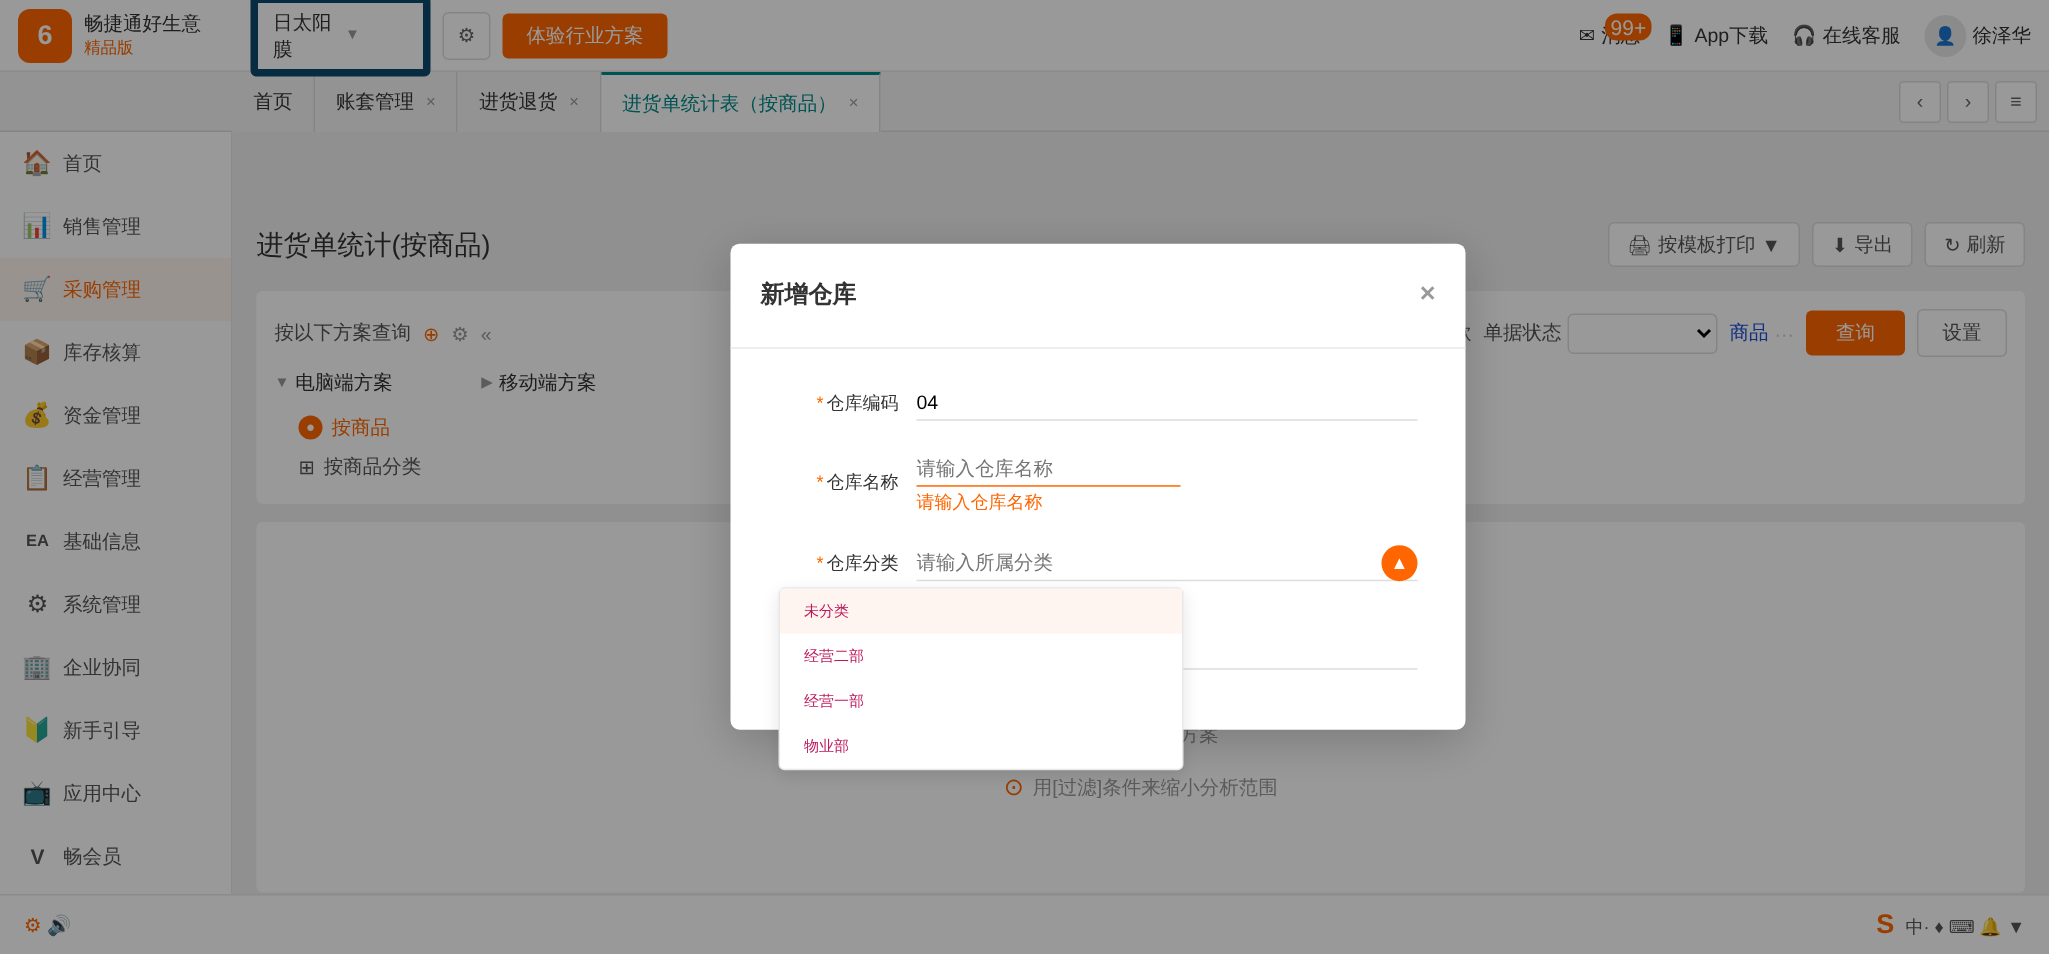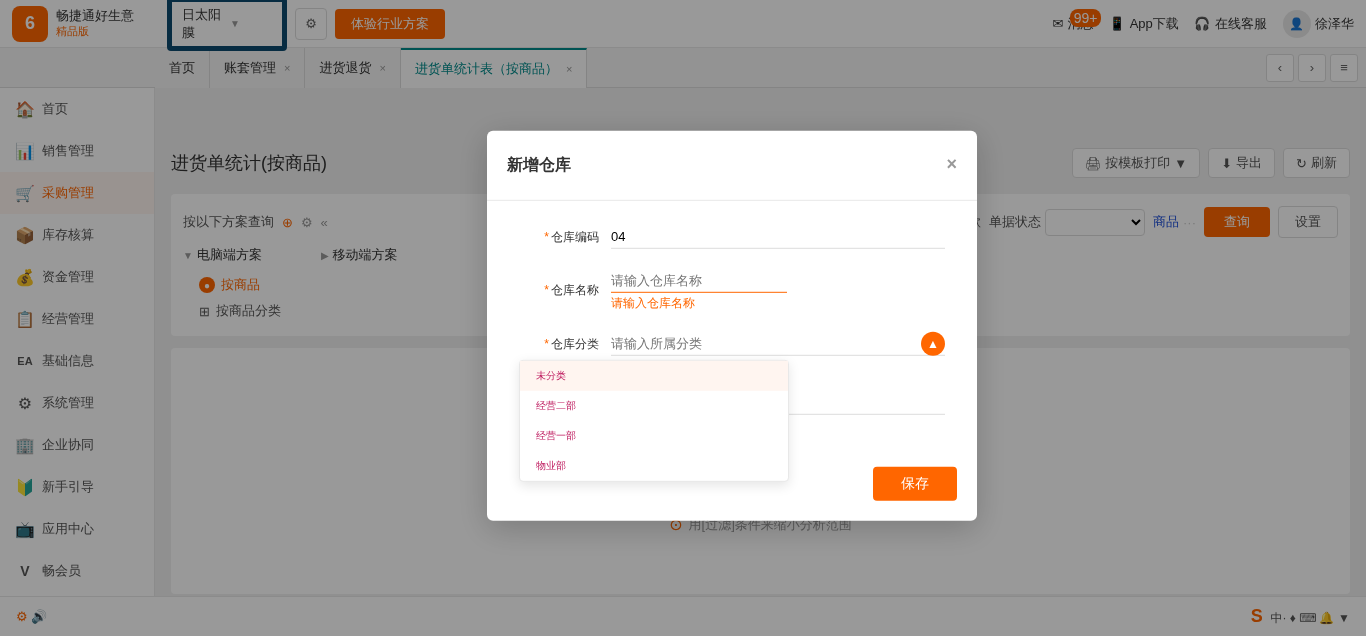--- a/index.html
+++ b/index.html
@@ -660,23 +660,20 @@
           <div class="dropdown-item">物业部</div>
         </div>
       </div>
     </div>
 
     <div class="form-row">
       <label class="form-label">备注</label>
       <textarea class="form-textarea" rows="2" style=""></textarea>
     </div>
   </div>
-  <div class="modal-footer">
-    <button class="save-btn">保存</button>
-  </div>
 </div>
 
 <div class="bottom-bar">
   <div style="display:flex;align-items:center;gap:4px;">
     <span style="color:#f60;cursor:pointer;">⚙</span>
     <span style="color:#999;cursor:pointer;">🔊</span>
   </div>
   <div class="bottom-logo">
     <span style="color:#f60;font-weight:bold;font-size:18px;">S</span>
     <span style="color:#555;font-size:12px;margin-left:4px;">中· ♦ ⌨ 🔔 ▼</span>

